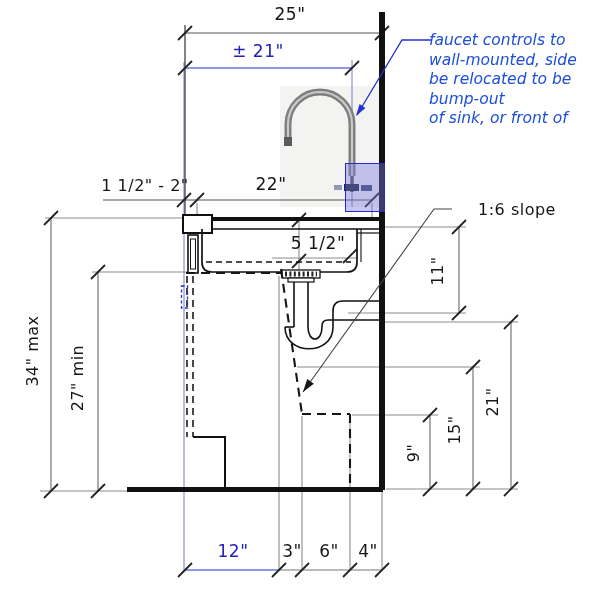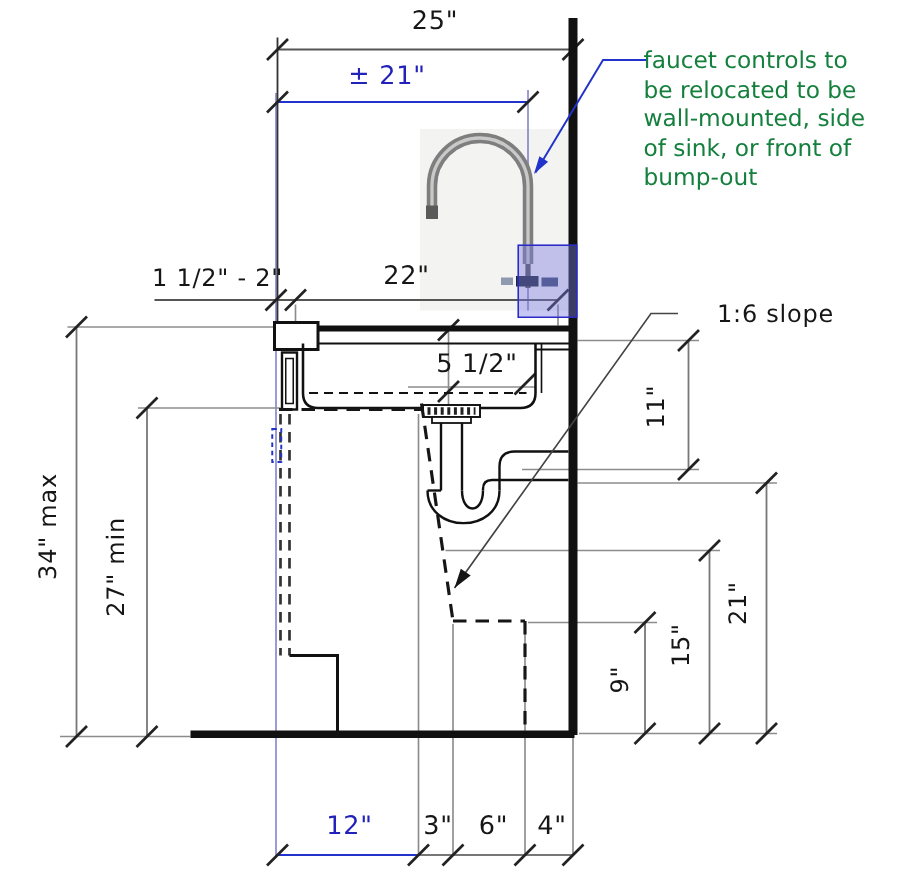--- a/index.html
+++ b/index.html
@@ -7,22 +7,22 @@
     position:relative;width:600px;height:595px;background:#ffffff;overflow:hidden;
     font-family:"DejaVu Sans",sans-serif;color:#161616;
   }
   .canvas svg{position:absolute;left:0;top:0;}
   .lbl{position:absolute;white-space:nowrap;transform:translate(-50%,-50%);
        font-size:16px;letter-spacing:0.5px;color:#161616;z-index:5;}
   .lbl.big{font-size:17px;}
   .lbl.blue{color:#2222bb;}
   .vlbl{position:absolute;white-space:nowrap;transform:translate(-50%,-50%) rotate(-90deg);
         font-size:16px;letter-spacing:0.5px;color:#161616;z-index:5;}
-  .note{position:absolute;left:429px;top:31px;width:170px;color:#15803d;
-        font-size:15.5px;line-height:19.5px;z-index:5;}
+  .note{position:absolute;left:429px;top:31px;width:170px;color:#1d4ed8;
+        font-size:15.5px;font-style:italic;line-height:19.5px;z-index:5;}
   .note div{white-space:nowrap;}
   .sel{position:absolute;left:345px;top:163px;width:38px;height:47px;
        background:rgba(122,122,226,0.42);border:1px solid #2a2ac8;z-index:4;}
 </style>
 </head>
 <body>
 
 <div class="canvas">
 
   <svg width="600" height="595" viewBox="0 0 600 595">
@@ -199,19 +199,19 @@
   <div class="vlbl" style="left:454px;top:430px;">15"</div>
   <div class="vlbl" style="left:413px;top:453px;">9"</div>
 
   <div class="lbl big blue" style="left:233px;top:551px;">12"</div>
   <div class="lbl big" style="left:292px;top:551px;">3"</div>
   <div class="lbl big" style="left:329px;top:551px;">6"</div>
   <div class="lbl big" style="left:368px;top:551px;">4"</div>
 
   <div class="note">
     <div>faucet controls to</div>
+    <div>wall-mounted, side</div>
     <div>be relocated to be</div>
-    <div>wall-mounted, side</div>
+    <div>bump-out</div>
     <div>of sink, or front of</div>
-    <div>bump-out</div>
   </div>
 
 </div>
 
 </body></html>

